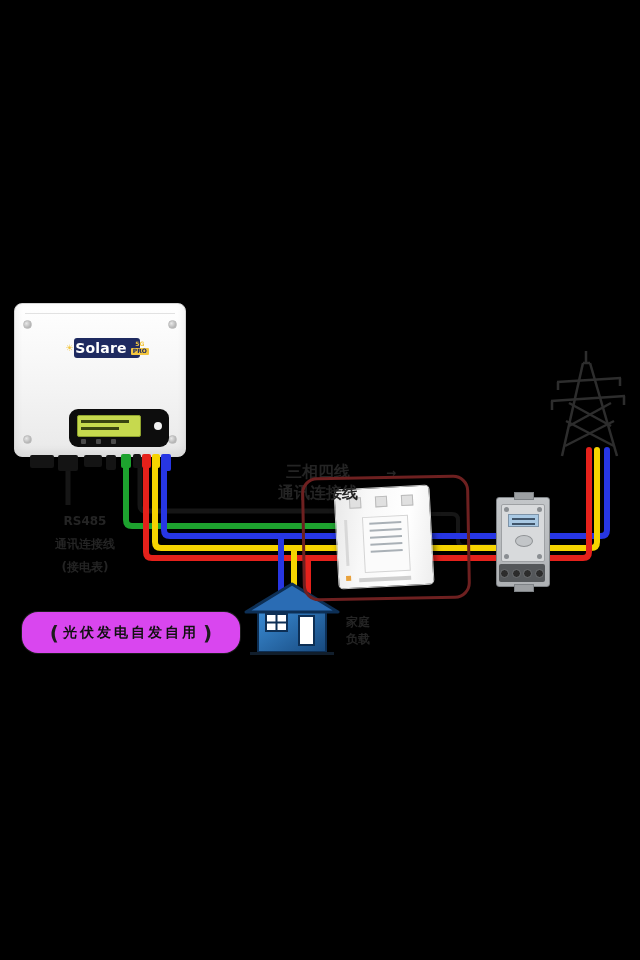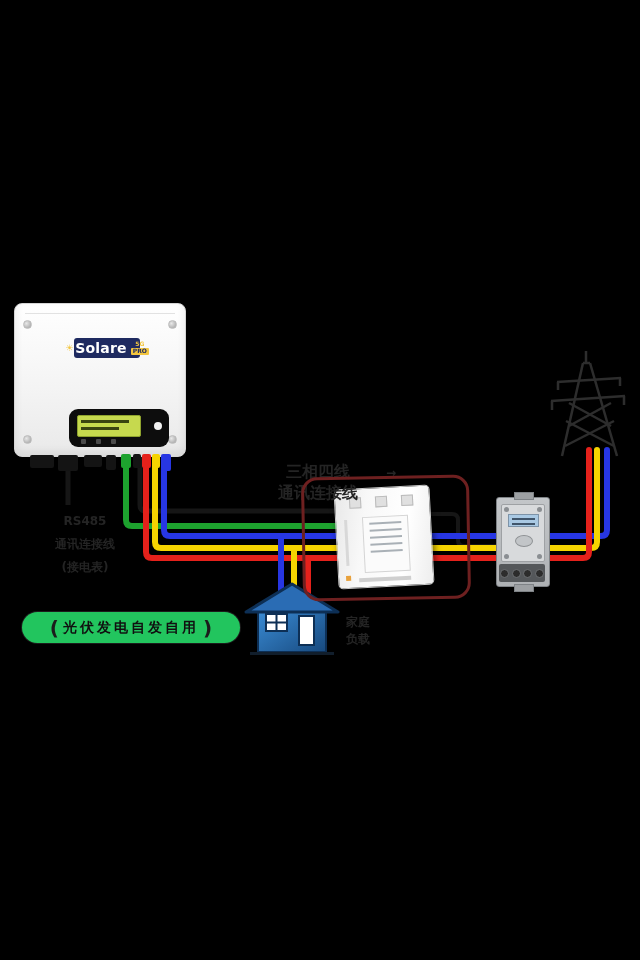--- a/index.html
+++ b/index.html
@@ -66,21 +66,21 @@
   .kwh .tblock i{width:7px;height:7px;border-radius:50%;background:#2c2c2c;border:1px solid #6e7174;display:block;}
 
   
   .darklabel{position:absolute;color:#242424;text-align:center;font-weight:bold;z-index:2;}
   .commlabel{left:26px;top:498px;width:118px;font-size:12px;line-height:1.9;margin-top:12px;}
   .boxlabel{left:262px;top:462px;width:112px;font-size:16px;line-height:1.3;}
   .boxarrow{left:376px;top:466px;width:30px;font-size:12px;color:#262626;}
   .houselabel{left:334px;top:614px;width:48px;font-size:12px;line-height:1.4;}
 
   
-  .pill{position:absolute;top:612px;height:31px;z-index:2;background:#22c55e;border-radius:16px;
+  .pill{position:absolute;top:612px;height:41px;z-index:2;background:#d946ef;border-radius:16px;
         display:flex;align-items:center;justify-content:center;box-shadow:0 0 0 1px #1c1c1c;}
   .pill .cap{color:#1c1c1c;font-size:20px;font-weight:bold;line-height:1;margin:0 4px;}
   .pill .txt{color:#101010;font-size:14px;font-weight:bold;letter-spacing:3px;white-space:nowrap;}
   .pill-left{left:22px;width:218px;}
   .pill-right{left:407px;width:219px;}
   .reddot{position:absolute;left:50%;bottom:5px;width:3px;height:3px;background:#a22;border-radius:50%;}
 
   
   .l1,.l2,.l3{display:block;}
 </style>

